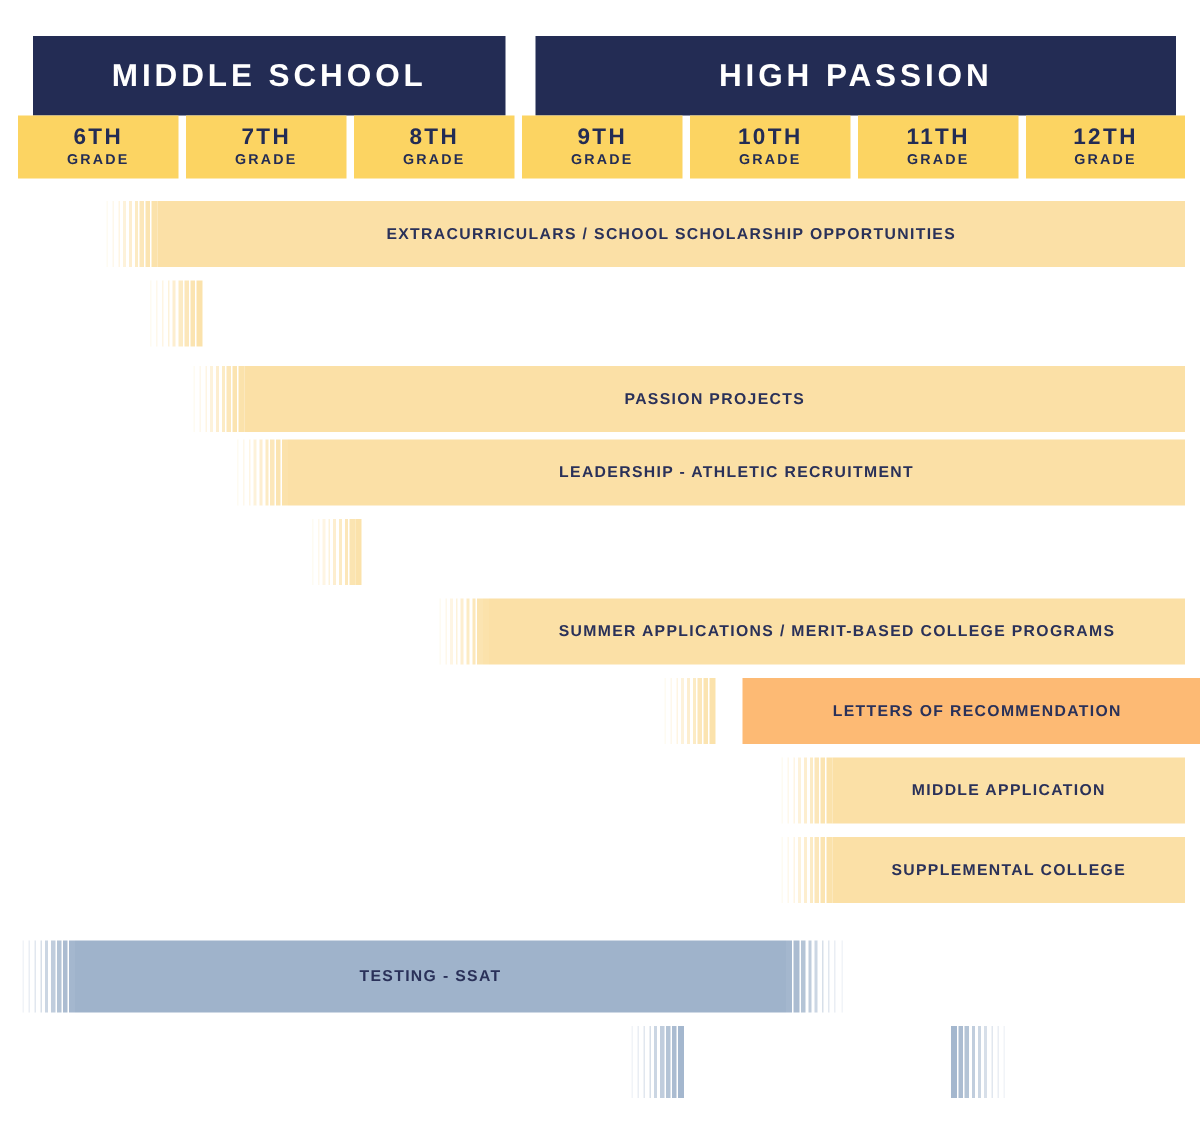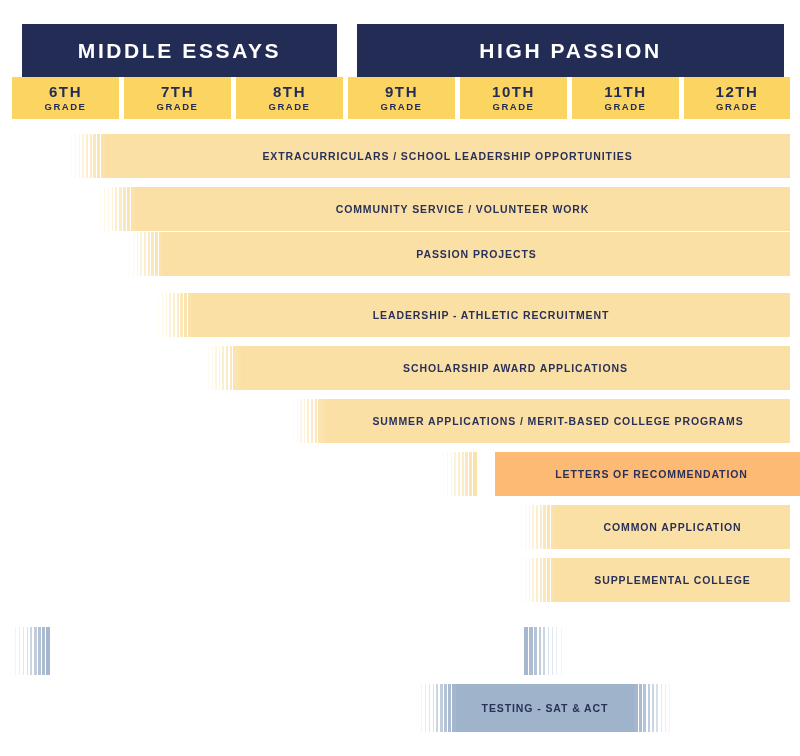--- a/index.html
+++ b/index.html
@@ -91,21 +91,21 @@
   }
   .fade-left { justify-content: flex-end; }
   .fade-right { justify-content: flex-start; }
 </style>
 </head>
 <body>
 
 <div id="chart">
 
   <div id="school-bands">
-      <div class="school-band" style="left: 22px; width: 315px; top: 24px; height: 53px;">MIDDLE ESSAYS</div>
+      <div class="school-band" style="left: 22px; width: 315px; top: 24px; height: 53px;">MIDDLE SCHOOL</div>
       <div class="school-band" style="left: 357px; width: 427px; top: 24px; height: 53px;">HIGH PASSION</div>
     </div>
 
   <div id="grade-boxes">
       <div class="grade-box" style="left: 12px; width: 107px; top: 77px; height: 42px;">
         <div class="grade-num">6TH</div>
         <div class="grade-word">GRADE</div>
       </div>
       <div class="grade-box" style="left: 124px; width: 107px; top: 77px; height: 42px;">
         <div class="grade-num">7TH</div>
@@ -149,21 +149,21 @@
           <span style="width: 1.72267px; background: transparent;"></span>
           <span style="width: 2.32186px; background: rgb(251, 224, 166); opacity: 0.66;"></span>
           <span style="width: 1.42308px; background: transparent;"></span>
           <span style="width: 2.77126px; background: rgb(251, 224, 166); opacity: 0.78;"></span>
           <span style="width: 1.04858px; background: transparent;"></span>
           <span style="width: 3.29555px; background: rgb(251, 224, 166); opacity: 0.88;"></span>
           <span style="width: 0.748988px; background: transparent;"></span>
           <span style="width: 3.89474px; background: rgb(251, 224, 166); opacity: 0.95;"></span>
         </div>
         <div class="task-solid" style="left: 105px; width: 685px; background: rgb(251, 224, 166);">
-          <div class="task-label" style="color: rgb(42, 49, 89);">EXTRACURRICULARS / SCHOOL LEADERSHIP OPPORTUNITIES</div>
+          <div class="task-label" style="color: rgb(42, 49, 89);">EXTRACURRICULARS / SCHOOL SCHOLARSHIP OPPORTUNITIES</div>
         </div>
       </div>
       <div class="task-row" style="left: 0px; top: 187px; height: 44px; width: 800px;">
         <div class="fade fade-left" style="left: 97px; width: 38px;">
           <span style="width: 3.23077px; background: transparent;"></span>
           <span style="width: 0.769231px; background: rgb(251, 224, 166); opacity: 0.14;"></span>
           <span style="width: 3px; background: transparent;"></span>
           <span style="width: 1px; background: rgb(251, 224, 166); opacity: 0.22;"></span>
           <span style="width: 2.76923px; background: transparent;"></span>
           <span style="width: 1.30769px; background: rgb(251, 224, 166); opacity: 0.31;"></span>
@@ -173,25 +173,22 @@
           <span style="width: 2px; background: rgb(251, 224, 166); opacity: 0.54;"></span>
           <span style="width: 1.76923px; background: transparent;"></span>
           <span style="width: 2.38462px; background: rgb(251, 224, 166); opacity: 0.66;"></span>
           <span style="width: 1.46154px; background: transparent;"></span>
           <span style="width: 2.84615px; background: rgb(251, 224, 166); opacity: 0.78;"></span>
           <span style="width: 1.07692px; background: transparent;"></span>
           <span style="width: 3.38462px; background: rgb(251, 224, 166); opacity: 0.88;"></span>
           <span style="width: 0.769231px; background: transparent;"></span>
           <span style="width: 4px; background: rgb(251, 224, 166); opacity: 0.95;"></span>
         </div>
-        <div class="task-solid" style="left: 135px; width: 655px; background: rgb(251, 224, 166);">
-          <div class="task-label" style="color: rgb(42, 49, 89);">COMMUNITY SERVICE / VOLUNTEER WORK</div>
-        </div>
-      </div>
-      <div class="task-row" style="left: 0px; top: 232px; height: 44px; width: 800px;">
+      </div>
+      <div class="task-row" style="left: 0px; top: 244px; height: 44px; width: 800px;">
         <div class="fade fade-left" style="left: 126px; width: 37px;">
           <span style="width: 3.14575px; background: transparent;"></span>
           <span style="width: 0.748988px; background: rgb(251, 224, 166); opacity: 0.14;"></span>
           <span style="width: 2.92105px; background: transparent;"></span>
           <span style="width: 0.973684px; background: rgb(251, 224, 166); opacity: 0.22;"></span>
           <span style="width: 2.69636px; background: transparent;"></span>
           <span style="width: 1.27328px; background: rgb(251, 224, 166); opacity: 0.31;"></span>
           <span style="width: 2.39676px; background: transparent;"></span>
           <span style="width: 1.57287px; background: rgb(251, 224, 166); opacity: 0.42;"></span>
           <span style="width: 2.09717px; background: transparent;"></span>
@@ -248,23 +245,20 @@
           <span style="width: 1.89474px; background: rgb(251, 224, 166); opacity: 0.54;"></span>
           <span style="width: 1.67611px; background: transparent;"></span>
           <span style="width: 2.25911px; background: rgb(251, 224, 166); opacity: 0.66;"></span>
           <span style="width: 1.38462px; background: transparent;"></span>
           <span style="width: 2.69636px; background: rgb(251, 224, 166); opacity: 0.78;"></span>
           <span style="width: 1.02024px; background: transparent;"></span>
           <span style="width: 3.20648px; background: rgb(251, 224, 166); opacity: 0.88;"></span>
           <span style="width: 0.728745px; background: transparent;"></span>
           <span style="width: 3.78947px; background: rgb(251, 224, 166); opacity: 0.95;"></span>
         </div>
-        <div class="task-solid" style="left: 241px; width: 549px; background: rgb(251, 224, 166);">
-          <div class="task-label" style="color: rgb(42, 49, 89);">SCHOLARSHIP AWARD APPLICATIONS</div>
-        </div>
       </div>
       <div class="task-row" style="left: 0px; top: 399px; height: 44px; width: 800px;">
         <div class="fade fade-left" style="left: 290px; width: 36px;">
           <span style="width: 3.06073px; background: transparent;"></span>
           <span style="width: 0.728745px; background: rgb(251, 224, 166); opacity: 0.14;"></span>
           <span style="width: 2.84211px; background: transparent;"></span>
           <span style="width: 0.947368px; background: rgb(251, 224, 166); opacity: 0.22;"></span>
           <span style="width: 2.62348px; background: transparent;"></span>
           <span style="width: 1.23887px; background: rgb(251, 224, 166); opacity: 0.31;"></span>
           <span style="width: 2.33198px; background: transparent;"></span>
@@ -324,21 +318,21 @@
           <span style="width: 1.72267px; background: transparent;"></span>
           <span style="width: 2.32186px; background: rgb(251, 224, 166); opacity: 0.66;"></span>
           <span style="width: 1.42308px; background: transparent;"></span>
           <span style="width: 2.77126px; background: rgb(251, 224, 166); opacity: 0.78;"></span>
           <span style="width: 1.04858px; background: transparent;"></span>
           <span style="width: 3.29555px; background: rgb(251, 224, 166); opacity: 0.88;"></span>
           <span style="width: 0.748988px; background: transparent;"></span>
           <span style="width: 3.89474px; background: rgb(251, 224, 166); opacity: 0.95;"></span>
         </div>
         <div class="task-solid" style="left: 555px; width: 235px; background: rgb(251, 224, 166);">
-          <div class="task-label" style="color: rgb(42, 49, 89);">COMMON APPLICATION</div>
+          <div class="task-label" style="color: rgb(42, 49, 89);">MIDDLE APPLICATION</div>
         </div>
       </div>
       <div class="task-row" style="left: 0px; top: 558px; height: 44px; width: 800px;">
         <div class="fade fade-left" style="left: 518px; width: 37px;">
           <span style="width: 3.14575px; background: transparent;"></span>
           <span style="width: 0.748988px; background: rgb(251, 224, 166); opacity: 0.14;"></span>
           <span style="width: 2.92105px; background: transparent;"></span>
           <span style="width: 0.973684px; background: rgb(251, 224, 166); opacity: 0.22;"></span>
           <span style="width: 2.69636px; background: transparent;"></span>
           <span style="width: 1.27328px; background: rgb(251, 224, 166); opacity: 0.31;"></span>
@@ -373,20 +367,23 @@
           <span style="width: 2px; background: rgb(159, 179, 203); opacity: 0.54;"></span>
           <span style="width: 1.76923px; background: transparent;"></span>
           <span style="width: 2.38462px; background: rgb(159, 179, 203); opacity: 0.66;"></span>
           <span style="width: 1.46154px; background: transparent;"></span>
           <span style="width: 2.84615px; background: rgb(159, 179, 203); opacity: 0.78;"></span>
           <span style="width: 1.07692px; background: transparent;"></span>
           <span style="width: 3.38462px; background: rgb(159, 179, 203); opacity: 0.88;"></span>
           <span style="width: 0.769231px; background: transparent;"></span>
           <span style="width: 4px; background: rgb(159, 179, 203); opacity: 0.95;"></span>
         </div>
+        <div class="task-solid" style="left: 50px; width: 474px; background: rgb(159, 179, 203);">
+          <div class="task-label" style="color: rgb(42, 49, 89);">TESTING - SSAT</div>
+        </div>
         <div class="fade fade-right" style="left: 524px; width: 41px;">
           <span style="width: 4.31579px; background: rgb(159, 179, 203); opacity: 0.95;"></span>
           <span style="width: 0.82996px; background: transparent;"></span>
           <span style="width: 3.65182px; background: rgb(159, 179, 203); opacity: 0.88;"></span>
           <span style="width: 1.16194px; background: transparent;"></span>
           <span style="width: 3.07085px; background: rgb(159, 179, 203); opacity: 0.78;"></span>
           <span style="width: 1.57692px; background: transparent;"></span>
           <span style="width: 2.57287px; background: rgb(159, 179, 203); opacity: 0.66;"></span>
           <span style="width: 1.90891px; background: transparent;"></span>
           <span style="width: 2.15789px; background: rgb(159, 179, 203); opacity: 0.54;"></span>
@@ -415,23 +412,20 @@
           <span style="width: 2px; background: rgb(159, 179, 203); opacity: 0.54;"></span>
           <span style="width: 1.76923px; background: transparent;"></span>
           <span style="width: 2.38462px; background: rgb(159, 179, 203); opacity: 0.66;"></span>
           <span style="width: 1.46154px; background: transparent;"></span>
           <span style="width: 2.84615px; background: rgb(159, 179, 203); opacity: 0.78;"></span>
           <span style="width: 1.07692px; background: transparent;"></span>
           <span style="width: 3.38462px; background: rgb(159, 179, 203); opacity: 0.88;"></span>
           <span style="width: 0.769231px; background: transparent;"></span>
           <span style="width: 4px; background: rgb(159, 179, 203); opacity: 0.95;"></span>
         </div>
-        <div class="task-solid" style="left: 456px; width: 178px; background: rgb(159, 179, 203);">
-          <div class="task-label" style="color: rgb(42, 49, 89);">TESTING - SAT &amp; ACT</div>
-        </div>
         <div class="fade fade-right" style="left: 634px; width: 39px;">
           <span style="width: 4.10526px; background: rgb(159, 179, 203); opacity: 0.95;"></span>
           <span style="width: 0.789474px; background: transparent;"></span>
           <span style="width: 3.47368px; background: rgb(159, 179, 203); opacity: 0.88;"></span>
           <span style="width: 1.10526px; background: transparent;"></span>
           <span style="width: 2.92105px; background: rgb(159, 179, 203); opacity: 0.78;"></span>
           <span style="width: 1.5px; background: transparent;"></span>
           <span style="width: 2.44737px; background: rgb(159, 179, 203); opacity: 0.66;"></span>
           <span style="width: 1.81579px; background: transparent;"></span>
           <span style="width: 2.05263px; background: rgb(159, 179, 203); opacity: 0.54;"></span>

